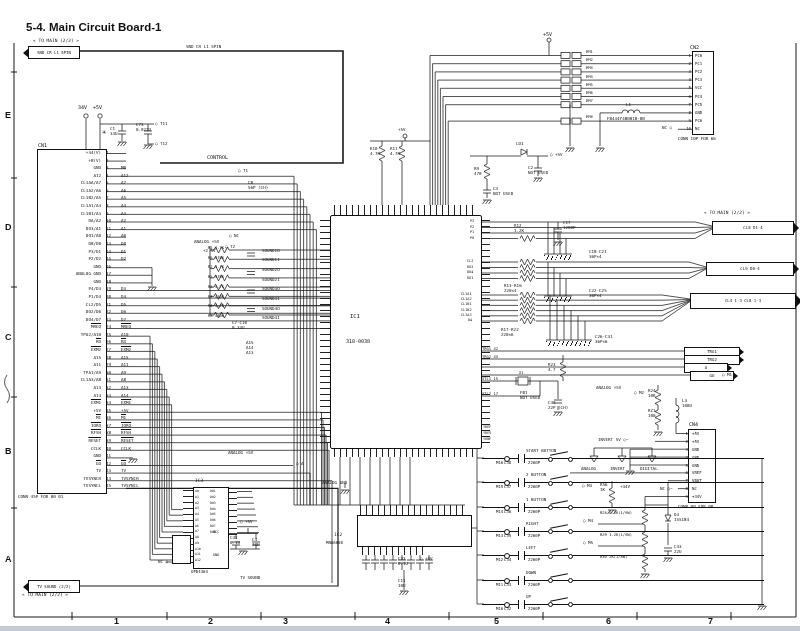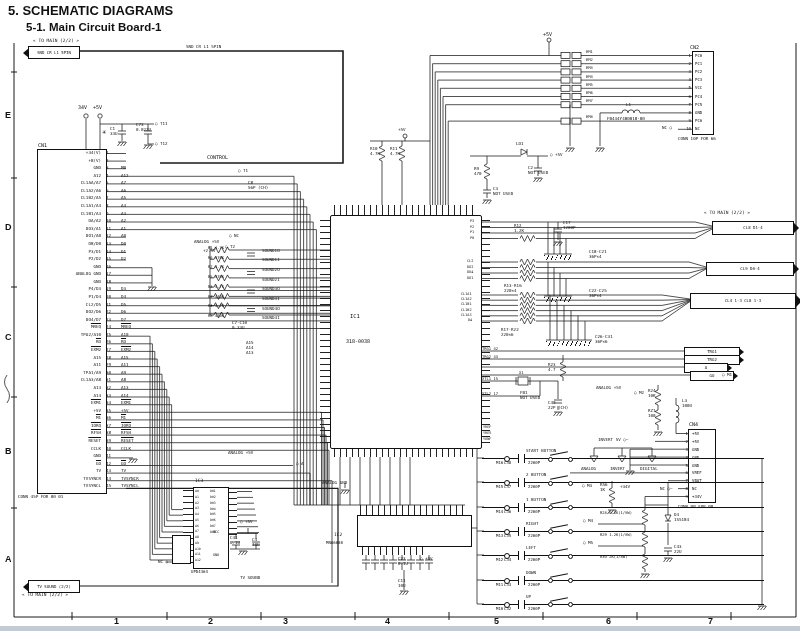--- a/index.html
+++ b/index.html
@@ -52,22 +52,21 @@
   .fx{position:absolute;white-space:pre;z-index:4;}
   .glet{position:absolute;left:5px;font:bold 9px "Liberation Sans",sans-serif;z-index:4;}
   .gnum{position:absolute;top:616px;font:bold 9px "Liberation Sans",sans-serif;z-index:4;}
   .pageedge{position:absolute;left:0;top:626px;width:800px;height:5px;background:#c5cbd4;z-index:5;}
 </style>
 </head>
 <body>
 
 <div class="sheet">
 
-  <div class="h1">5. SCHEMATIC DIAGRAMS</div>
-  <div class="h2">5-1. Main Circuit Board-1</div>
+  <div class="h2">5-4. Main Circuit Board-1</div>
 
   <svg class="wires" width="800" height="631" viewBox="0 0 800 631" stroke="#1a1a1a" stroke-width="0.75" fill="none">
     <defs>
       <g id="gnd">
           <path d="M-4 0H4M-4.5 4L-1.5 0M-1.5 4L1.5 0M1.5 4L4.5 0"></path>
         </g>
       <g id="vcap">
           <path d="M-4 0H4M-4 3H4"></path>
         </g>
       <g id="res">

